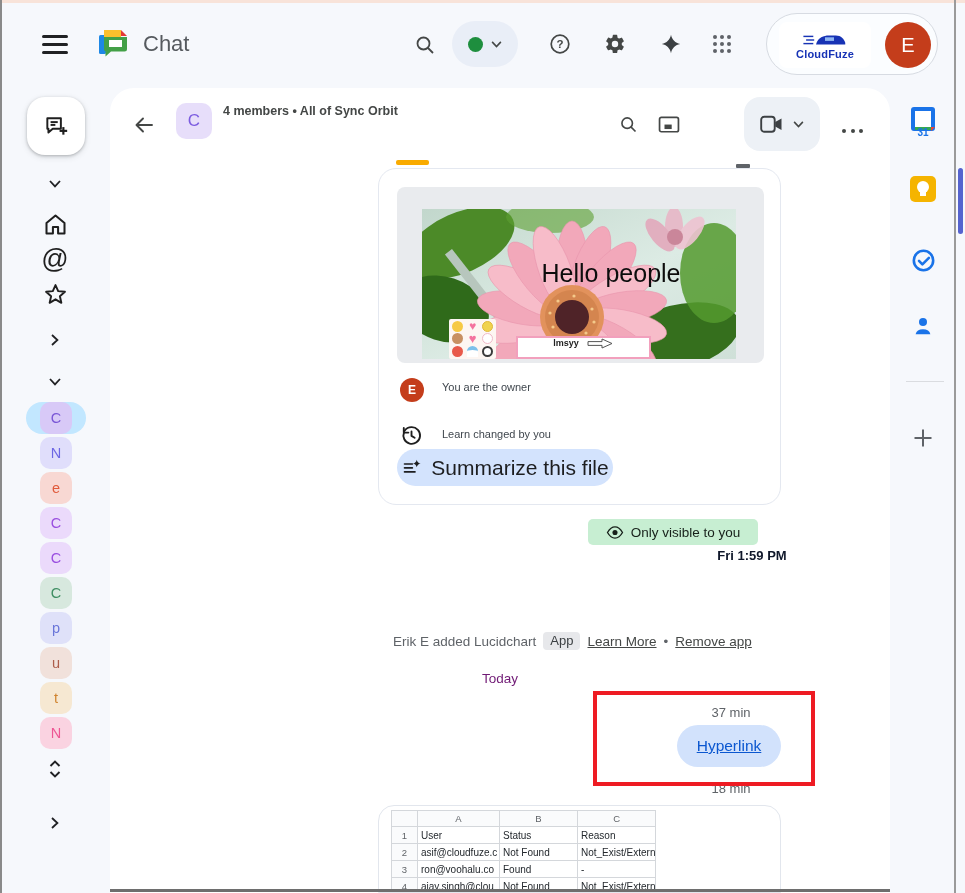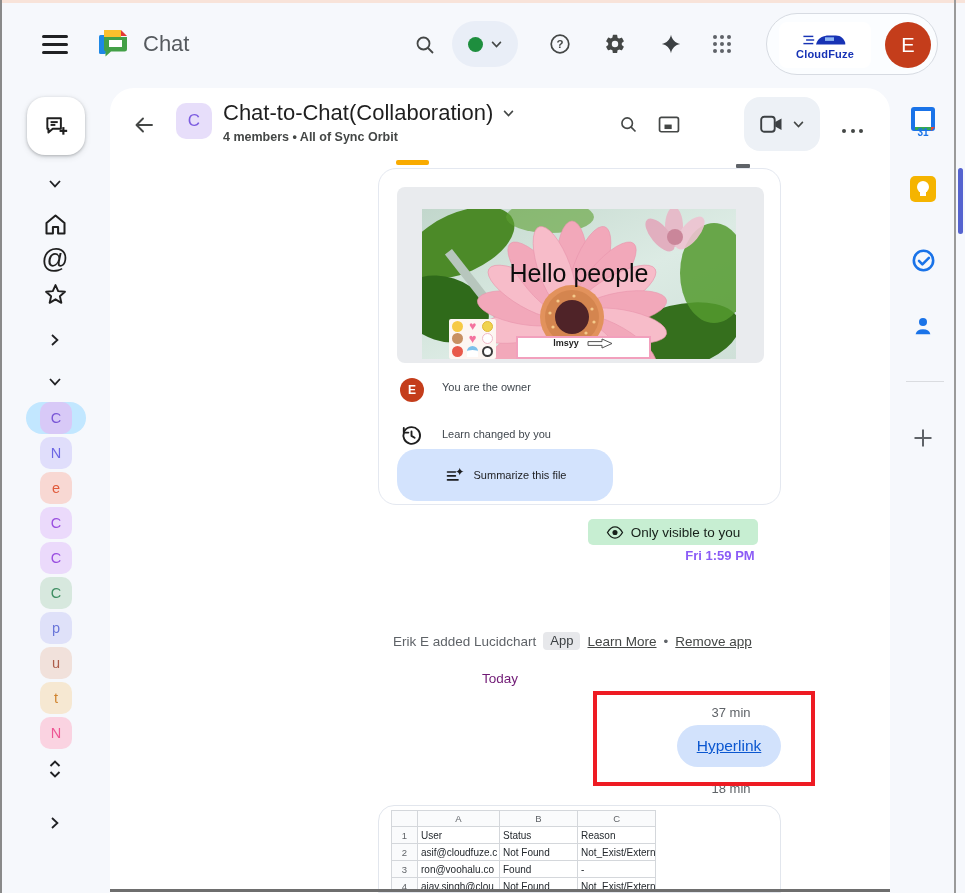--- a/index.html
+++ b/index.html
@@ -56,38 +56,38 @@
 
   
   .tab-orange{left:286px;top:72px;width:33px;height:5px;background:#f9ab00;border-radius:2px;}
   .bar-gray{left:626px;top:76px;width:14px;height:4px;background:#5f6368;border-radius:1px;}
 
   
   .file-card{left:268px;top:80px;width:403px;height:337px;background:#fff;border:1px solid #e4e8f0;
              border-radius:18px;box-sizing:border-box;}
   .file-gray{left:18px;top:18px;width:367px;height:176px;background:#e9ebee;border-radius:8px;}
   .flower{left:25px;top:22px;width:314px;height:150px;overflow:hidden;}
-  .flower-caption{left:0;top:50px;width:314px;text-align:center;font-size:25px;color:#0c0c0c;}
+  .flower-caption{left:0;top:50px;width:314px;text-align:center;font-size:25px;color:#0c0c0c;padding-left:32px;}
   .stickers{left:27px;top:110px;width:47px;height:40px;background:#fdf6f2;border-radius:2px;
             display:grid;grid-template-columns:repeat(3,1fr);place-items:center;padding:1px;box-sizing:border-box;}
   .stk{width:11px;height:11px;border-radius:50%;}
   .stk.heart{background:none;color:#f4739e;font-size:12px;line-height:10px;width:auto;height:auto;}
   .tagbox{left:94px;top:127px;width:135px;height:23px;background:#fff;border:2px solid #f2a0bd;box-sizing:border-box;
           display:flex;align-items:flex-start;justify-content:center;gap:8px;}
   .tagbox .txt{font-size:9px;font-weight:bold;color:#222;}
   .own-av{left:21px;top:209px;width:24px;height:24px;border-radius:50%;background:#c43d1b;color:#fff;
           font-size:12px;font-weight:bold;display:flex;align-items:center;justify-content:center;}
   .meta-txt{font-size:11px;color:#40474e;}
-  .summarize{left:18px;top:280px;width:216px;height:52px;border-radius:20px;background:#d3e3fd;
-             justify-content:center;gap:9px;font-size:11px;font-weight:500;color:#1d1e20;}
+  .summarize{left:18px;top:280px;width:216px;height:37px;border-radius:20px;background:#d3e3fd;
+             justify-content:center;gap:9px;font-size:21px;font-weight:500;color:#1d1e20;}
 
   
   .vis-badge{left:478px;top:431px;width:170px;height:26px;background:#c7eed2;border-radius:5px;
              justify-content:center;gap:7px;font-size:13.5px;font-weight:500;color:#17201a;}
-  .timestamp{left:540px;top:460px;width:140px;text-align:center;font-size:13px;font-weight:600;color:#8b5cf6;}
+  .timestamp{left:572px;top:460px;width:140px;text-align:center;font-size:13px;font-weight:600;color:#0f172a;}
   .slash-pill{left:536px;top:484px;width:133px;height:38px;border-radius:19px;background:#eff3fa;
               justify-content:center;font-size:16px;color:#0b57d0;}
   .sys-line{left:283px;top:544px;gap:7px;font-size:13.5px;color:#5f6368;white-space:nowrap;}
   .app-badge{background:#e7e8eb;border-radius:4px;padding:1px 7px 2px;font-size:13px;color:#3c4043;}
   .sys-link{color:#444746;text-decoration:underline;font-weight:500;}
   .date-div{left:0;top:583px;width:780px;text-align:center;font-size:13.5px;color:#701a75;}
   .red-box{left:483px;top:603px;width:222px;height:95px;border:4px solid #ee1b23;box-sizing:border-box;z-index:6;}
   .min-37{left:538px;top:617px;width:166px;text-align:center;font-size:13px;color:#5f6368;z-index:7;}
   .hyper-bubble{left:567px;top:637px;width:104px;height:42px;border-radius:21px;background:#d2e2fc;
                 justify-content:center;z-index:7;}
@@ -324,26 +324,20 @@
   <div class="abs main-card">
 
     <div class="abs" style="left:22px;top:25px;">
       <svg width="24" height="24" viewBox="0 0 24 24" fill="none" stroke="#444746" stroke-width="1.9" stroke-linecap="round" stroke-linejoin="round">
         <path d="M20 12 H5"></path>
           <path d="M11 5.5 L4.5 12 L11 18.5"></path>
       </svg>
     </div>
     <div class="abs hd-av">C</div>
     <div class="abs" style="left:113px;top:12px;">
-      <div class="flex" style="gap:10px;">
-        <span class="hd-title">Chat-to-Chat(Collaboration)</span>
-        <svg width="11" height="7" viewBox="0 0 12 8">
-          <path d="M1 1 L6 6.4 L11 1" stroke="#444746" stroke-width="1.8" fill="none"></path>
-        </svg>
-      </div>
       <div class="hd-sub">4 members  •  All of Sync Orbit</div>
     </div>
     <div class="abs" style="left:508px;top:26px;">
       <svg width="21" height="21" viewBox="0 0 24 24" fill="none" stroke="#444746" stroke-width="1.9">
         <circle cx="10.5" cy="10.5" r="6"></circle>
           <line x1="15" y1="15" x2="20" y2="20"></line>
       </svg>
     </div>
     <div class="abs" style="left:548px;top:28px;">
       <svg width="22" height="18" viewBox="0 0 24 20" fill="none">

